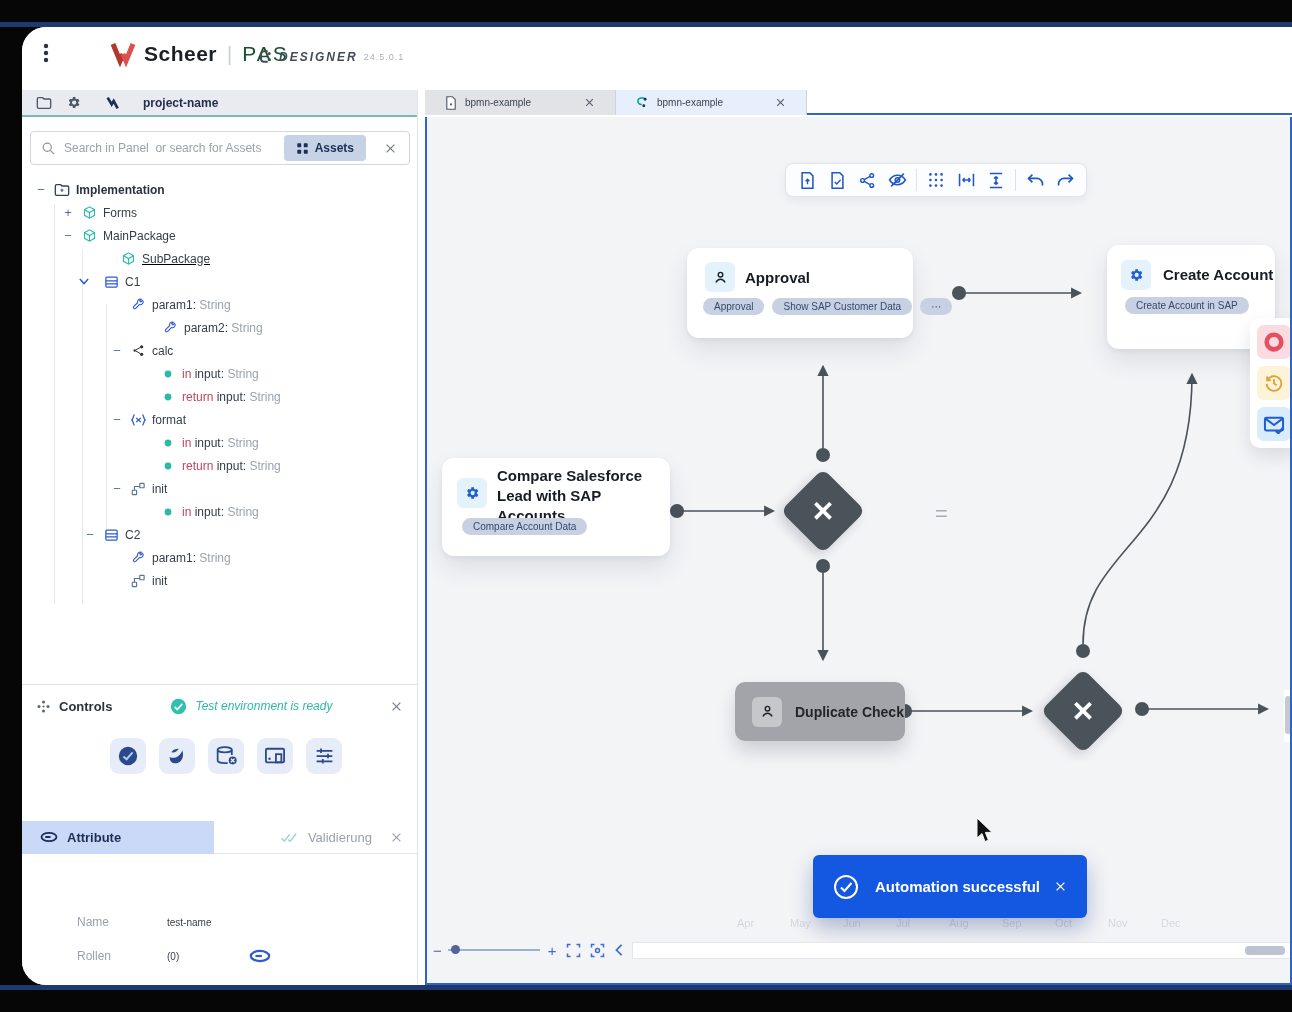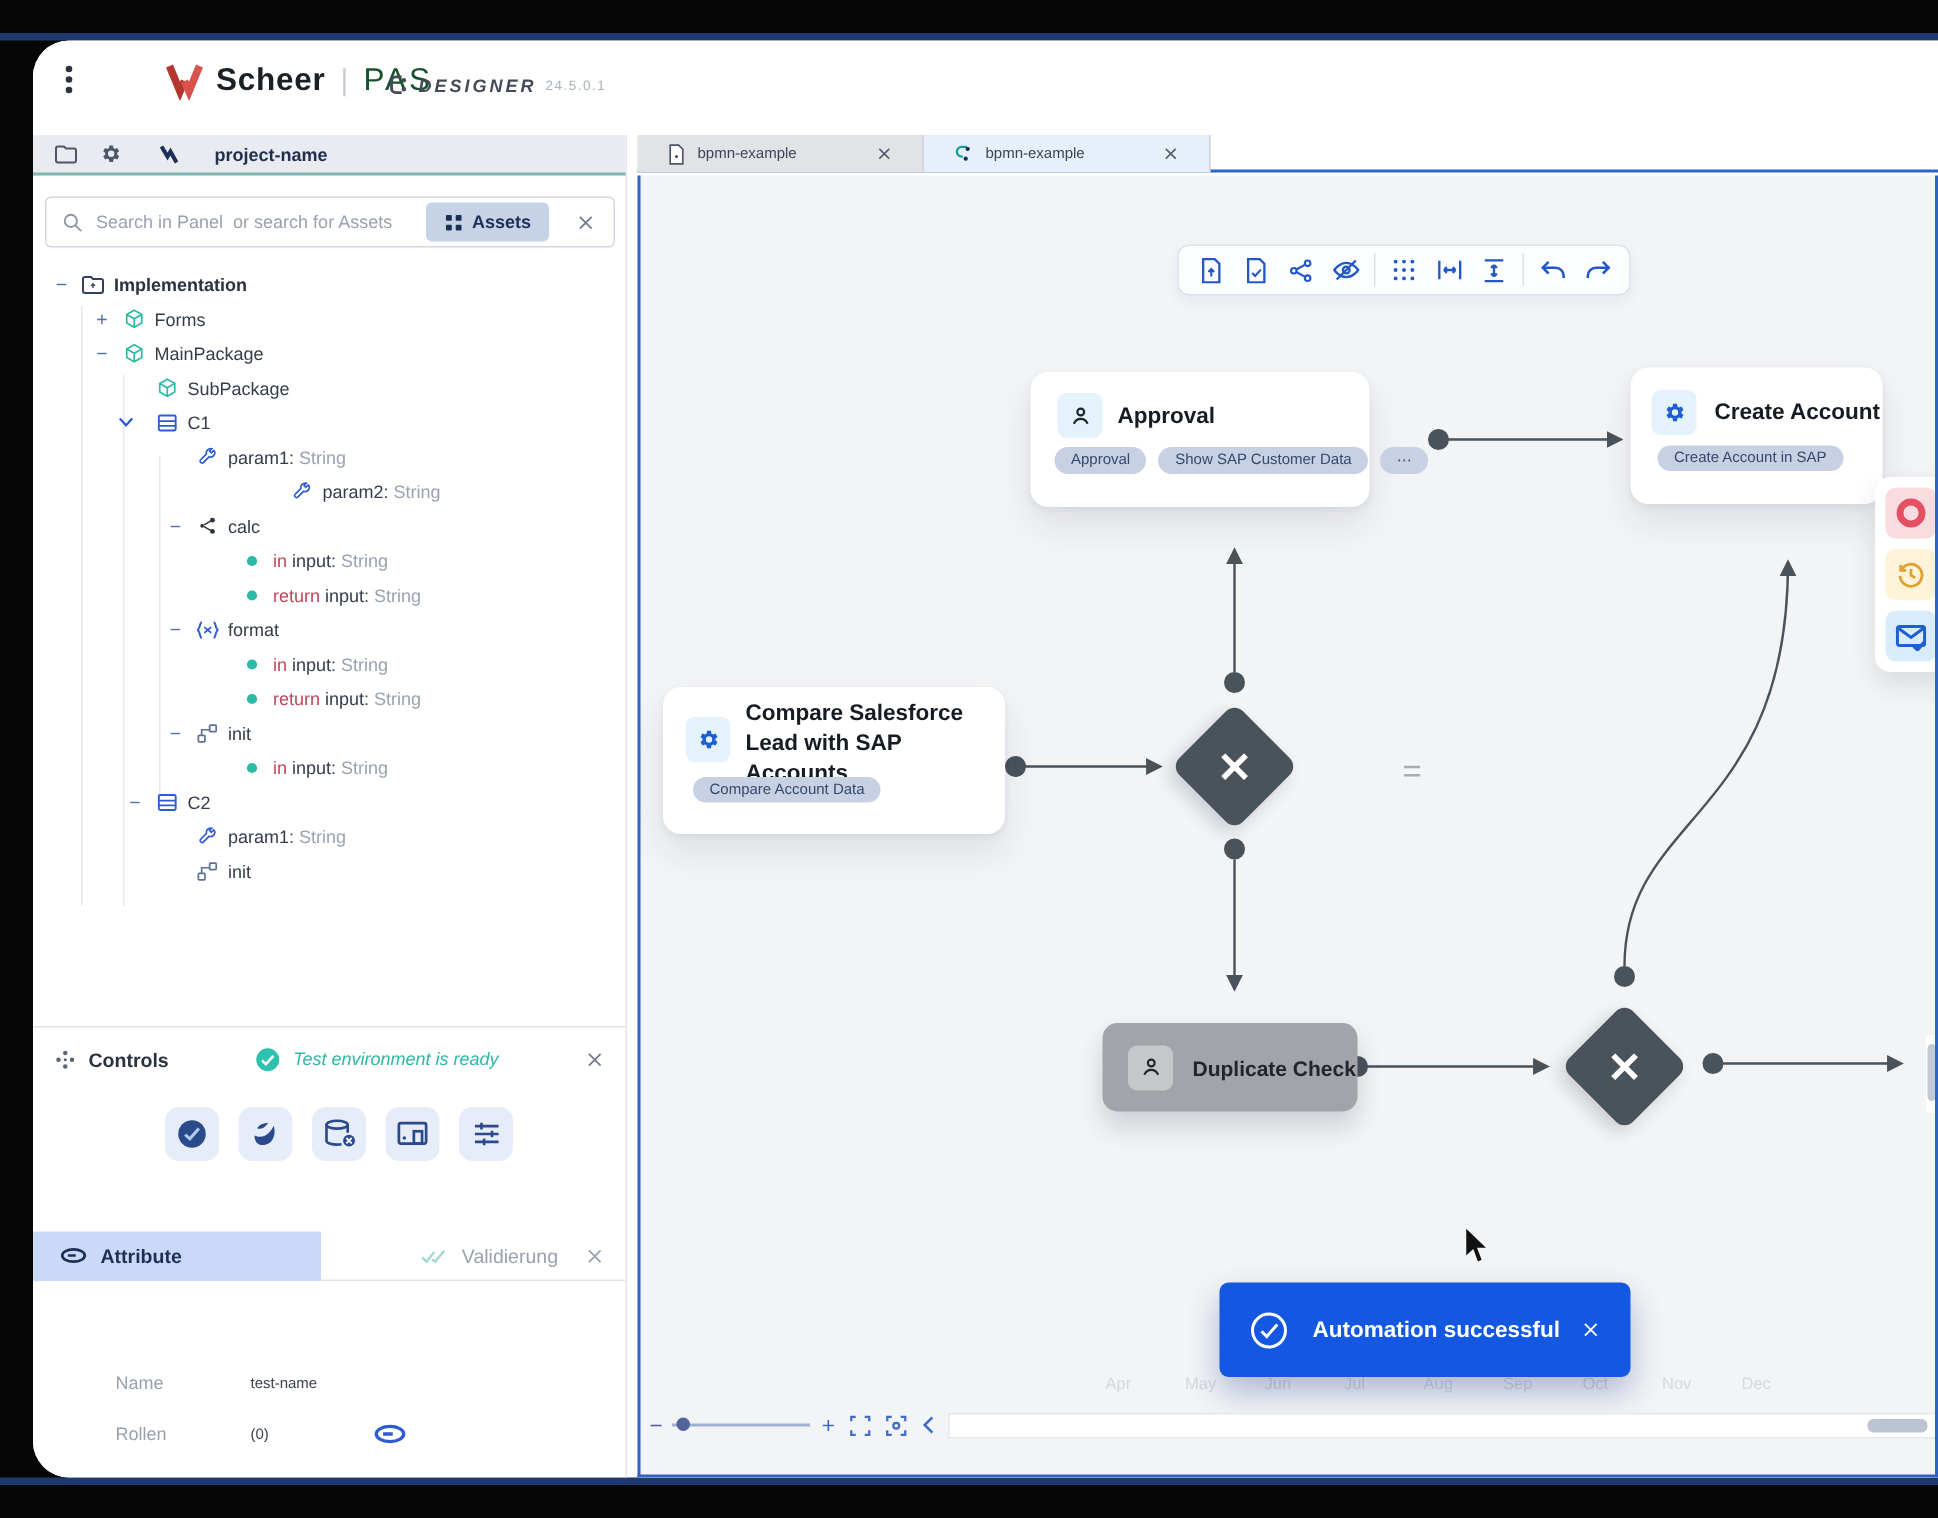--- a/index.html
+++ b/index.html
@@ -254,21 +254,21 @@
           <div class="trow" style="padding-left: 35px;">
             <span class="tgl">−</span>
             <span class="ticon">
               <svg width="15" height="15" viewBox="0 0 24 24" fill="none" stroke="#2cb9a6" stroke-width="1.8">
                 <path d="M12 3l8 4.5v9L12 21l-8-4.5v-9z"></path>
                 <path d="M4 7.5l8 4.5 8-4.5M12 12v9"></path>
               </svg>
             </span>
             <span class="tlabel"><span class="c-dark">MainPackage</span></span>
           </div>
-          <div class="trow" style="padding-left: 57px;">
+          <div class="trow" style="padding-left: 74px; text-decoration: underline;">
             <span class="tgl"></span>
             <span class="ticon">
               <svg width="15" height="15" viewBox="0 0 24 24" fill="none" stroke="#2cb9a6" stroke-width="1.8">
                 <path d="M12 3l8 4.5v9L12 21l-8-4.5v-9z"></path>
                 <path d="M4 7.5l8 4.5 8-4.5M12 12v9"></path>
               </svg>
             </span>
             <span class="tlabel"><span class="c-dark">SubPackage</span></span>
           </div>
           <div class="trow" style="padding-left: 57px;">
@@ -287,21 +287,21 @@
           </div>
           <div class="trow" style="padding-left: 84px;">
             <span class="tgl"></span>
             <span class="ticon">
               <svg width="14" height="14" viewBox="0 0 24 24">
                 <path d="M21 6.5a5 5 0 01-6.6 4.7L8 17.6A2.2 2.2 0 114.9 14.5l6.4-6.4A5 5 0 0117.5 2l-2.6 2.6 2 2L19.5 4c.9.7 1.5 1.5 1.5 2.5z" fill="none" stroke="#2d5bd1" stroke-width="1.9"></path>
               </svg>
             </span>
             <span class="tlabel"><span class="c-dark">param1:</span><span class="c-muted"> String</span></span>
           </div>
-          <div class="trow" style="padding-left: 116px; margin-left: 31px;">
+          <div class="trow" style="padding-left: 116px;">
             <span class="tgl"></span>
             <span class="ticon">
               <svg width="14" height="14" viewBox="0 0 24 24">
                 <path d="M21 6.5a5 5 0 01-6.6 4.7L8 17.6A2.2 2.2 0 114.9 14.5l6.4-6.4A5 5 0 0117.5 2l-2.6 2.6 2 2L19.5 4c.9.7 1.5 1.5 1.5 2.5z" fill="none" stroke="#2d5bd1" stroke-width="1.9"></path>
               </svg>
             </span>
             <span class="tlabel"><span class="c-dark">param2:</span><span class="c-muted"> String</span></span>
           </div>
           <div class="trow" style="padding-left: 84px;">
             <span class="tgl">−</span>
@@ -678,21 +678,21 @@
             </svg>
           </span>
         <span class="n-title" style="left:58px;top:20px">Approval</span>
         <div class="chips" style="left:16px;top:50px">
             <span class="chip">Approval</span>
             <span class="chip">Show SAP Customer Data</span>
             <span class="chip">⋯</span>
           </div>
       </div>
 
-      <div class="node" style="left:660px;top:128px;width:168px;height:91px">
+      <div class="node" style="left:680px;top:128px;width:168px;height:104px">
         <span class="n-tile" style="left:14px;top:15px">
           <svg width="16" height="16" viewBox="0 0 24 24">
               <path fill="#1f5ed2" d="M19.4 13a7.5 7.5 0 000-2l2.1-1.6-2-3.5-2.5 1a7.6 7.6 0 00-1.7-1L15 3.3h-4l-.3 2.6c-.6.3-1.2.6-1.7 1l-2.5-1-2 3.5L6.6 11a7.5 7.5 0 000 2l-2.1 1.6 2 3.5 2.5-1c.5.4 1.1.7 1.7 1l.3 2.6h4l.3-2.6c.6-.3 1.2-.6 1.7-1l2.5 1 2-3.5z"></path>
               <circle cx="13" cy="12" r="3.2" fill="#e3f2fb"></circle>
             </svg>
           </span>
         <span class="n-title" style="left:56px;top:20px">Create Account</span>
         <div class="chips" style="left:18px;top:52px">
             <span class="chip">Create Account in SAP</span>
           </div>

